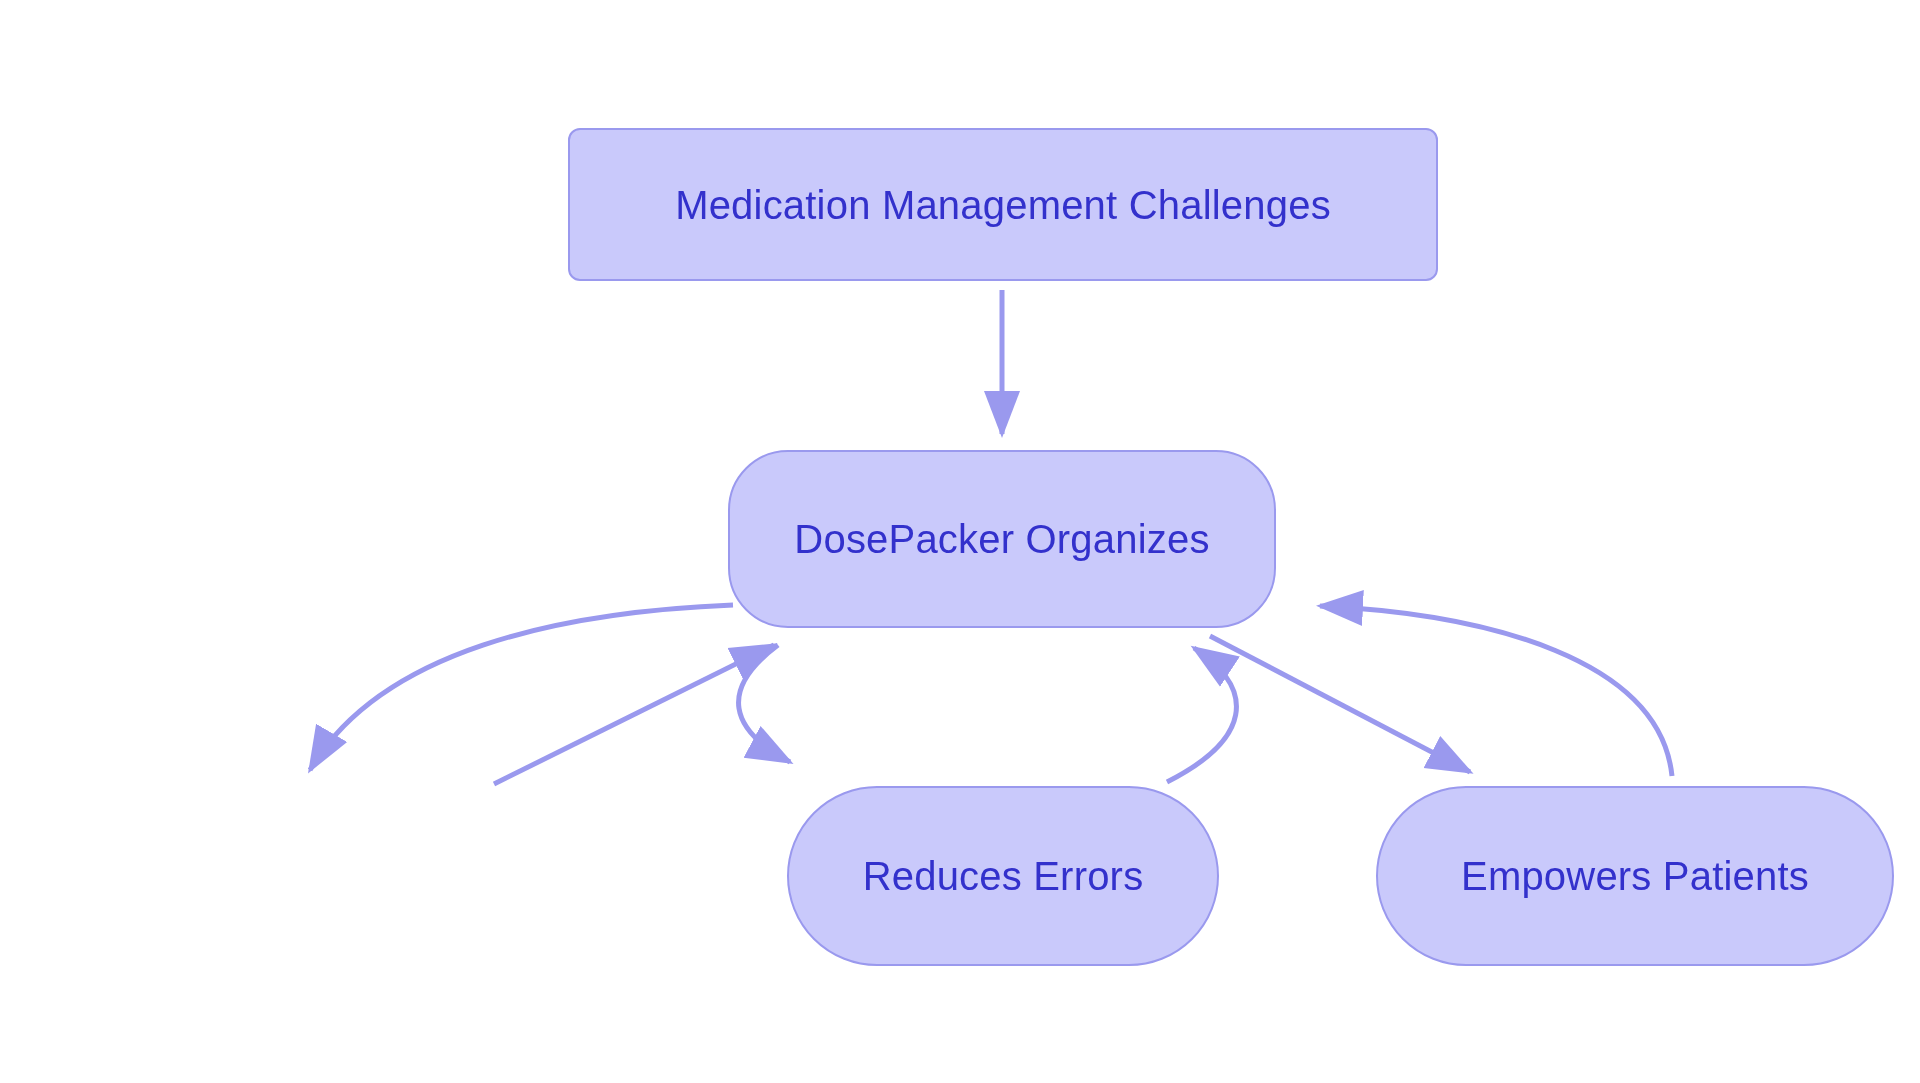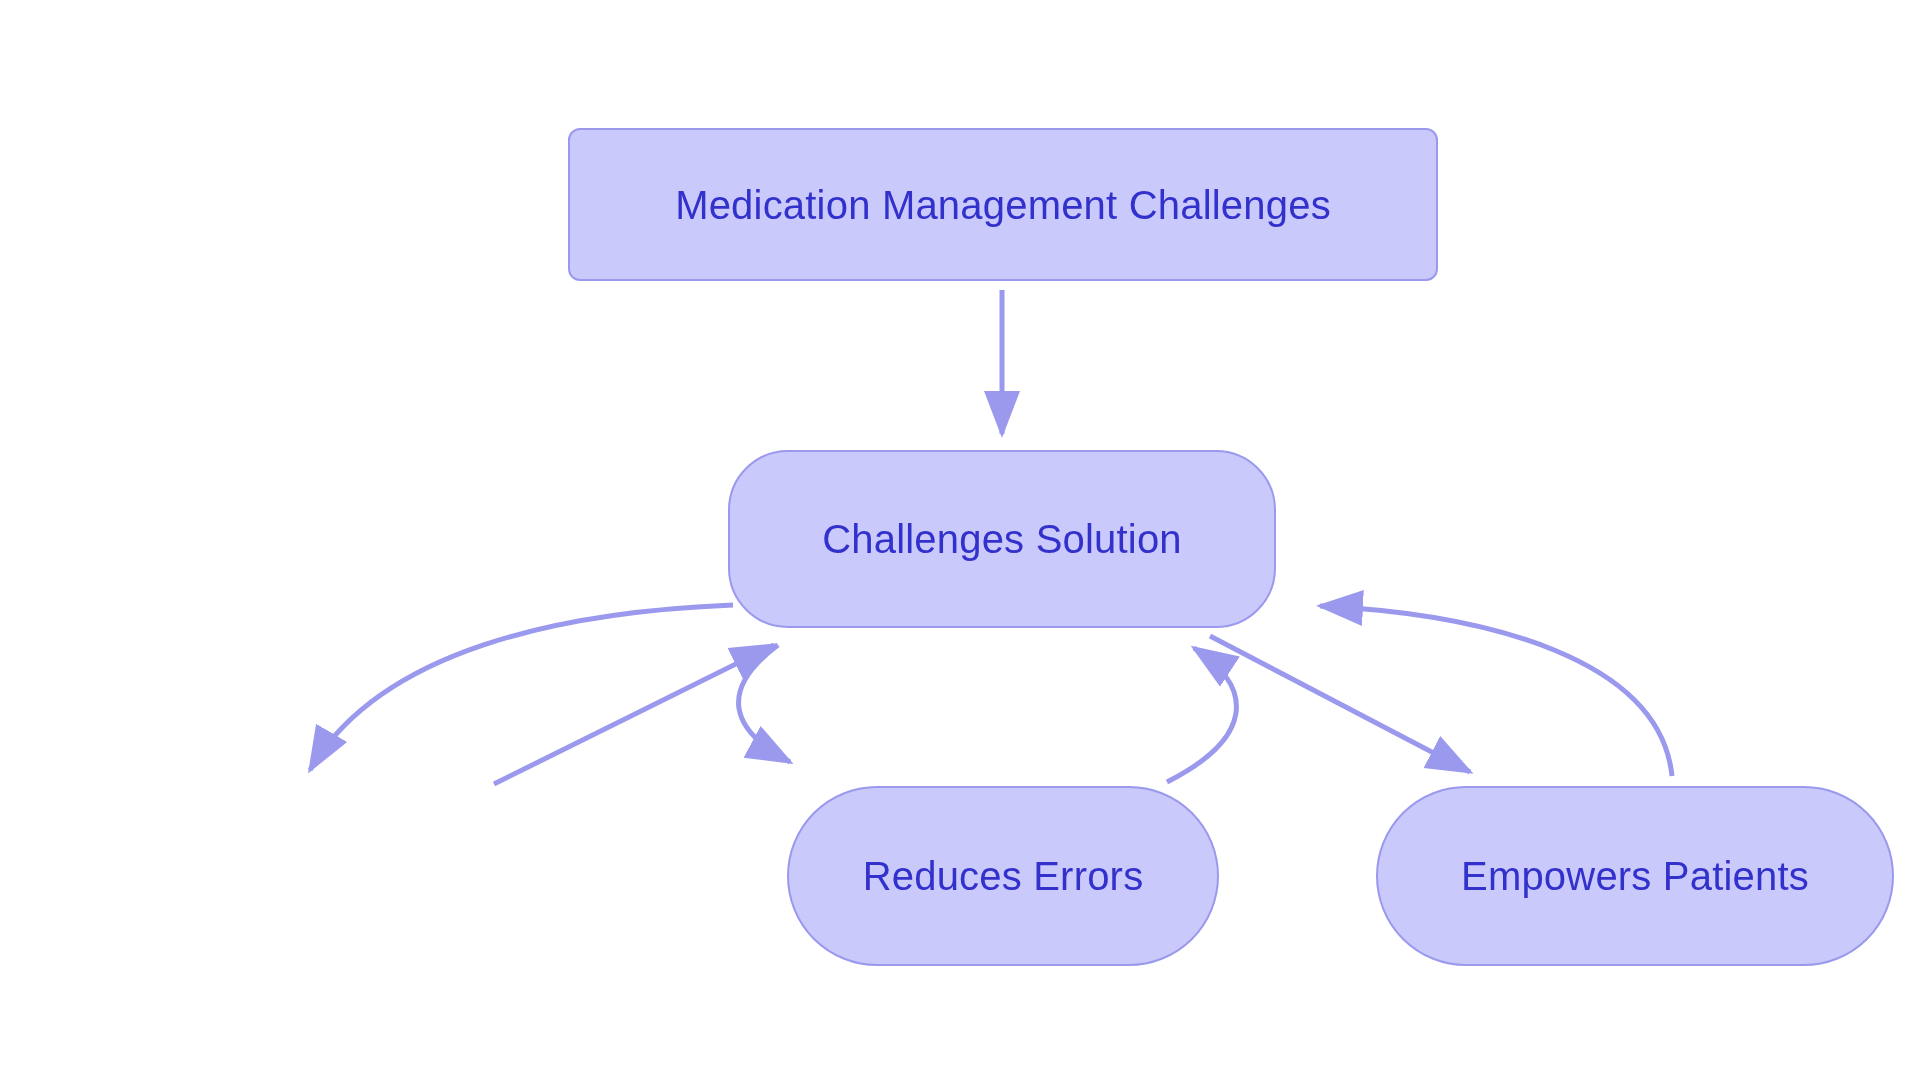--- a/index.html
+++ b/index.html
@@ -112,21 +112,21 @@
 
       <path d="M1672,776 C1660,660 1490,614 1320,606" marker-end="url(#arrowhead)"></path>
     </g>
   </svg>
 
   <div class="node" id="node-challenges">
     <span class="node-label">Medication Management Challenges</span>
   </div>
 
   <div class="node" id="node-solution">
-    <span class="node-label">Challenges Solution</span>
+    <span class="node-label">DosePacker Organizes</span>
   </div>
 
 
   <div class="node" id="node-reduces">
     <span class="node-label">Reduces Errors</span>
   </div>
 
   <div class="node" id="node-empowers">
     <span class="node-label">Empowers Patients</span>
   </div>

